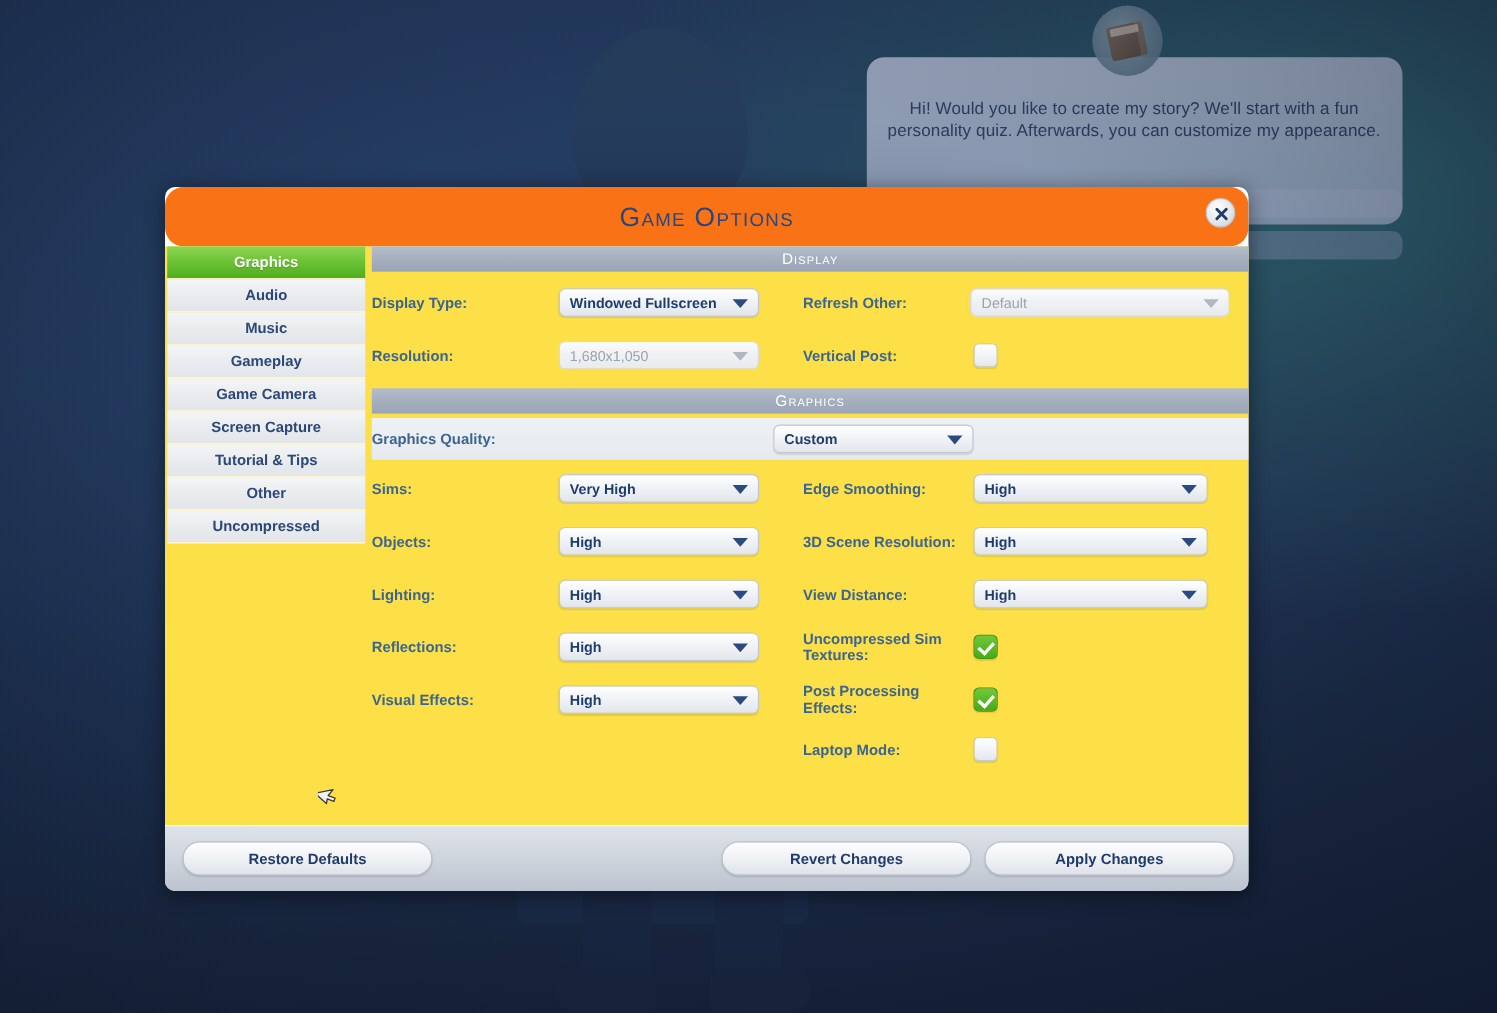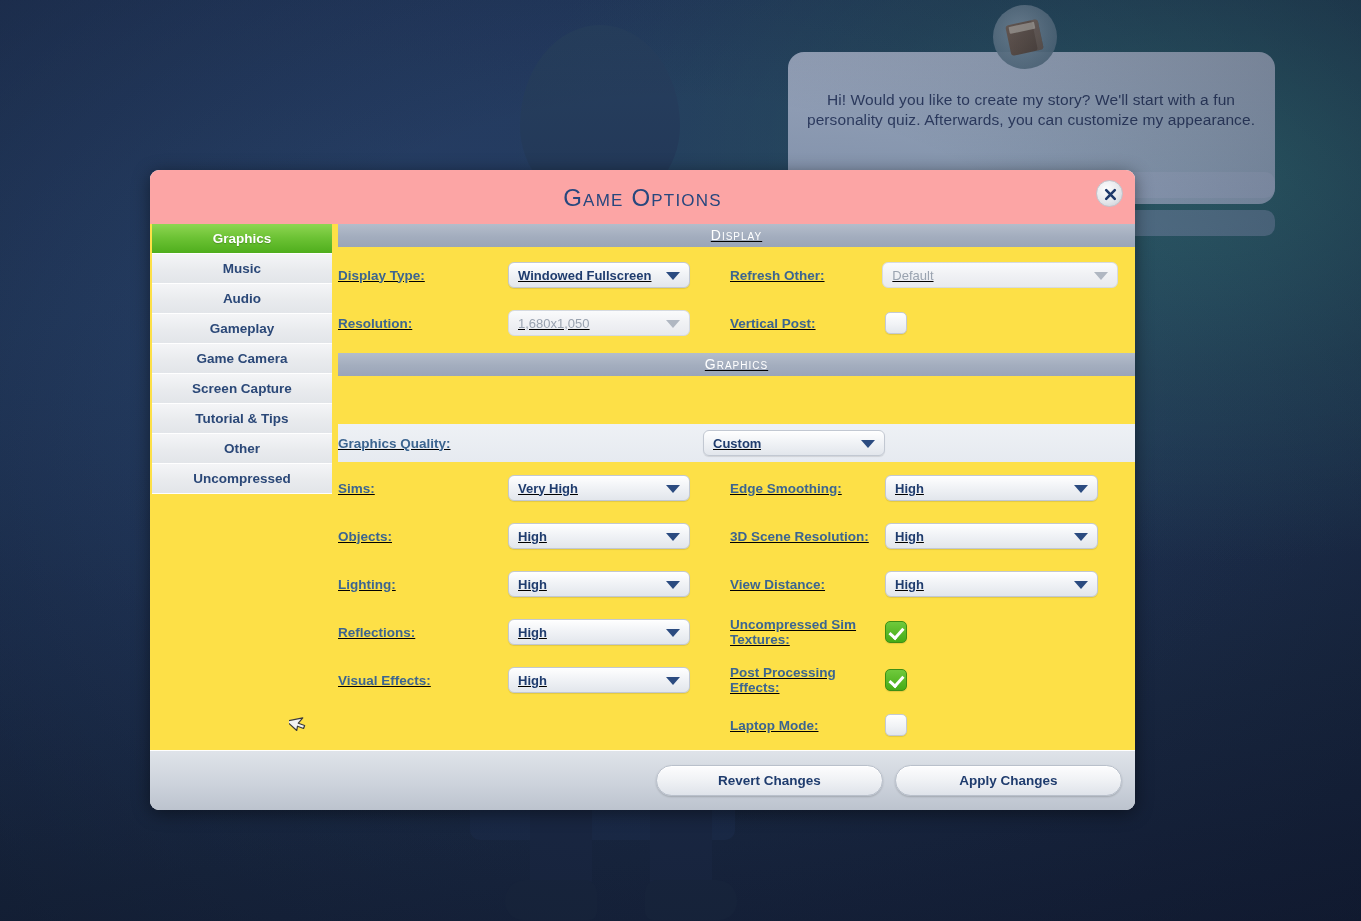--- a/index.html
+++ b/index.html
@@ -82,21 +82,21 @@
     background:rgba(200,198,192,0.55); border-radius:1px;
   }
 
   
   #dialog {
     position:absolute; left:150px; top:170px; width:985px; height:640px;
     background:#ffffff; border-radius:9px;
     box-shadow:0 3px 18px rgba(0,0,0,0.45);
     overflow:hidden;
   }
-  #titlebar { position:relative; height:54px; background:#fca5a5; }
+  #titlebar { position:relative; height:54px; background:#f97316;border-radius:17px; }
   #dialog-title {
     position:absolute; left:0; right:0; top:14px; text-align:center;
     color:#27477e; font-size:24px;
     font-variant:small-caps; letter-spacing:1.2px; font-weight:400;
   }
   #close-btn {
     position:absolute; right:12px; top:10px; width:27px; height:27px;
     border-radius:50%;
     background:radial-gradient(circle at 38% 32%, #fdfdfd 0%, #e3e6ea 58%, #c5cad1 100%);
     border:1px solid #c0c5cd; cursor:pointer;
@@ -116,21 +116,21 @@
     background:linear-gradient(180deg,#f4f5f7 0%, #e9ebee 55%, #e2e5e9 100%);
     border-bottom:1px solid #ffffff; cursor:pointer;
   }
   .nav-item.active {
     background:linear-gradient(180deg,#8ed652 0%, #6cc234 48%, #4fae1d 100%);
     color:#ffffff; text-shadow:0 1px 1px rgba(0,0,0,0.22);
     border-bottom:1px solid #ffffff;
   }
 
   
-  #panel { flex:1; padding:0 0 0 6px;text-decoration:underline; }
+  #panel { flex:1; padding:0 0 0 6px; }
   .section-header {
     height:23px; line-height:23px; text-align:center;
     background:linear-gradient(180deg,#b4bdcb 0%, #a3adbe 55%, #9aa5b8 100%);
     color:#ffffff; font-size:14px; font-variant:small-caps; letter-spacing:1px;
   }
   .section-body { padding:4px 0 6px 0; }
 
   .row { display:flex; align-items:center; height:48px; }
   .cell { display:flex; align-items:center; }
   .cell.left { width:392px; justify-content:flex-start; }
@@ -181,21 +181,21 @@
     border:1px solid #3d8f14;
   }
   .chk.on:after {
     content:""; position:absolute; left:6px; top:3px;
     width:6px; height:11px; border:solid #ffffff;
     border-width:0 3px 3px 0; transform:rotate(42deg);
   }
 
   .quality-band {
     background:linear-gradient(180deg,#eef1f5 0%, #e6eaf0 100%);
-    height:38px; display:flex; align-items:center; margin-bottom:2px;margin-top:44px;
+    height:38px; display:flex; align-items:center; margin-bottom:2px;
   }
   .quality-band .lbl { width:365px; }
 
   
   #footer {
     position:absolute; left:0; right:0; bottom:0; height:60px;
     background:linear-gradient(180deg,#dfe3e9 0%, #cdd3dc 55%, #bcc3ce 100%);
     border-top:1px solid #ffffff;
   }
   .btn {
@@ -243,22 +243,22 @@
       <svg width="15" height="15" viewBox="0 0 15 15" aria-hidden="true">
         <path d="M3.2 3.2 L11.8 11.8 M11.8 3.2 L3.2 11.8" stroke="#1f3a6b" stroke-width="2.6" stroke-linecap="round"></path>
       </svg>
     </div>
   </div>
 
   <div id="body-area">
 
     <div id="sidebar">
       <div class="nav-item active">Graphics</div>
+      <div class="nav-item">Audio</div>
       <div class="nav-item">Music</div>
-      <div class="nav-item">Audio</div>
       <div class="nav-item">Gameplay</div>
       <div class="nav-item">Game Camera</div>
       <div class="nav-item">Screen Capture</div>
       <div class="nav-item">Tutorial &amp; Tips</div>
       <div class="nav-item">Other</div>
       <div class="nav-item">Uncompressed</div>
     </div>
 
     <div id="panel">
 
@@ -394,20 +394,21 @@
             <div class="lbl w155">Laptop Mode:</div>
             <div class="chk"></div>
           </div>
         </div>
 
       </div>
     </div>
   </div>
 
   <div id="footer">
+    <div class="btn" id="btn-restore">Restore Defaults</div>
     <div class="btn" id="btn-apply">Apply Changes</div>
     <div class="btn" id="btn-revert">Revert Changes</div>
   </div>
 
 </div>
 
 <div id="cursor">
   <svg width="22" height="24" viewBox="0 0 22 24" aria-hidden="true">
     <path d="M1.5 15.5 L1.5 1.5 L15 11.5 L8 11.8 L10.5 18 L7.6 19.2 L5.2 13.2 Z" transform="rotate(-48 8 10)" fill="#f2f2f2" stroke="#3a3a3a" stroke-width="1.2" stroke-linejoin="round"></path>
   </svg>

